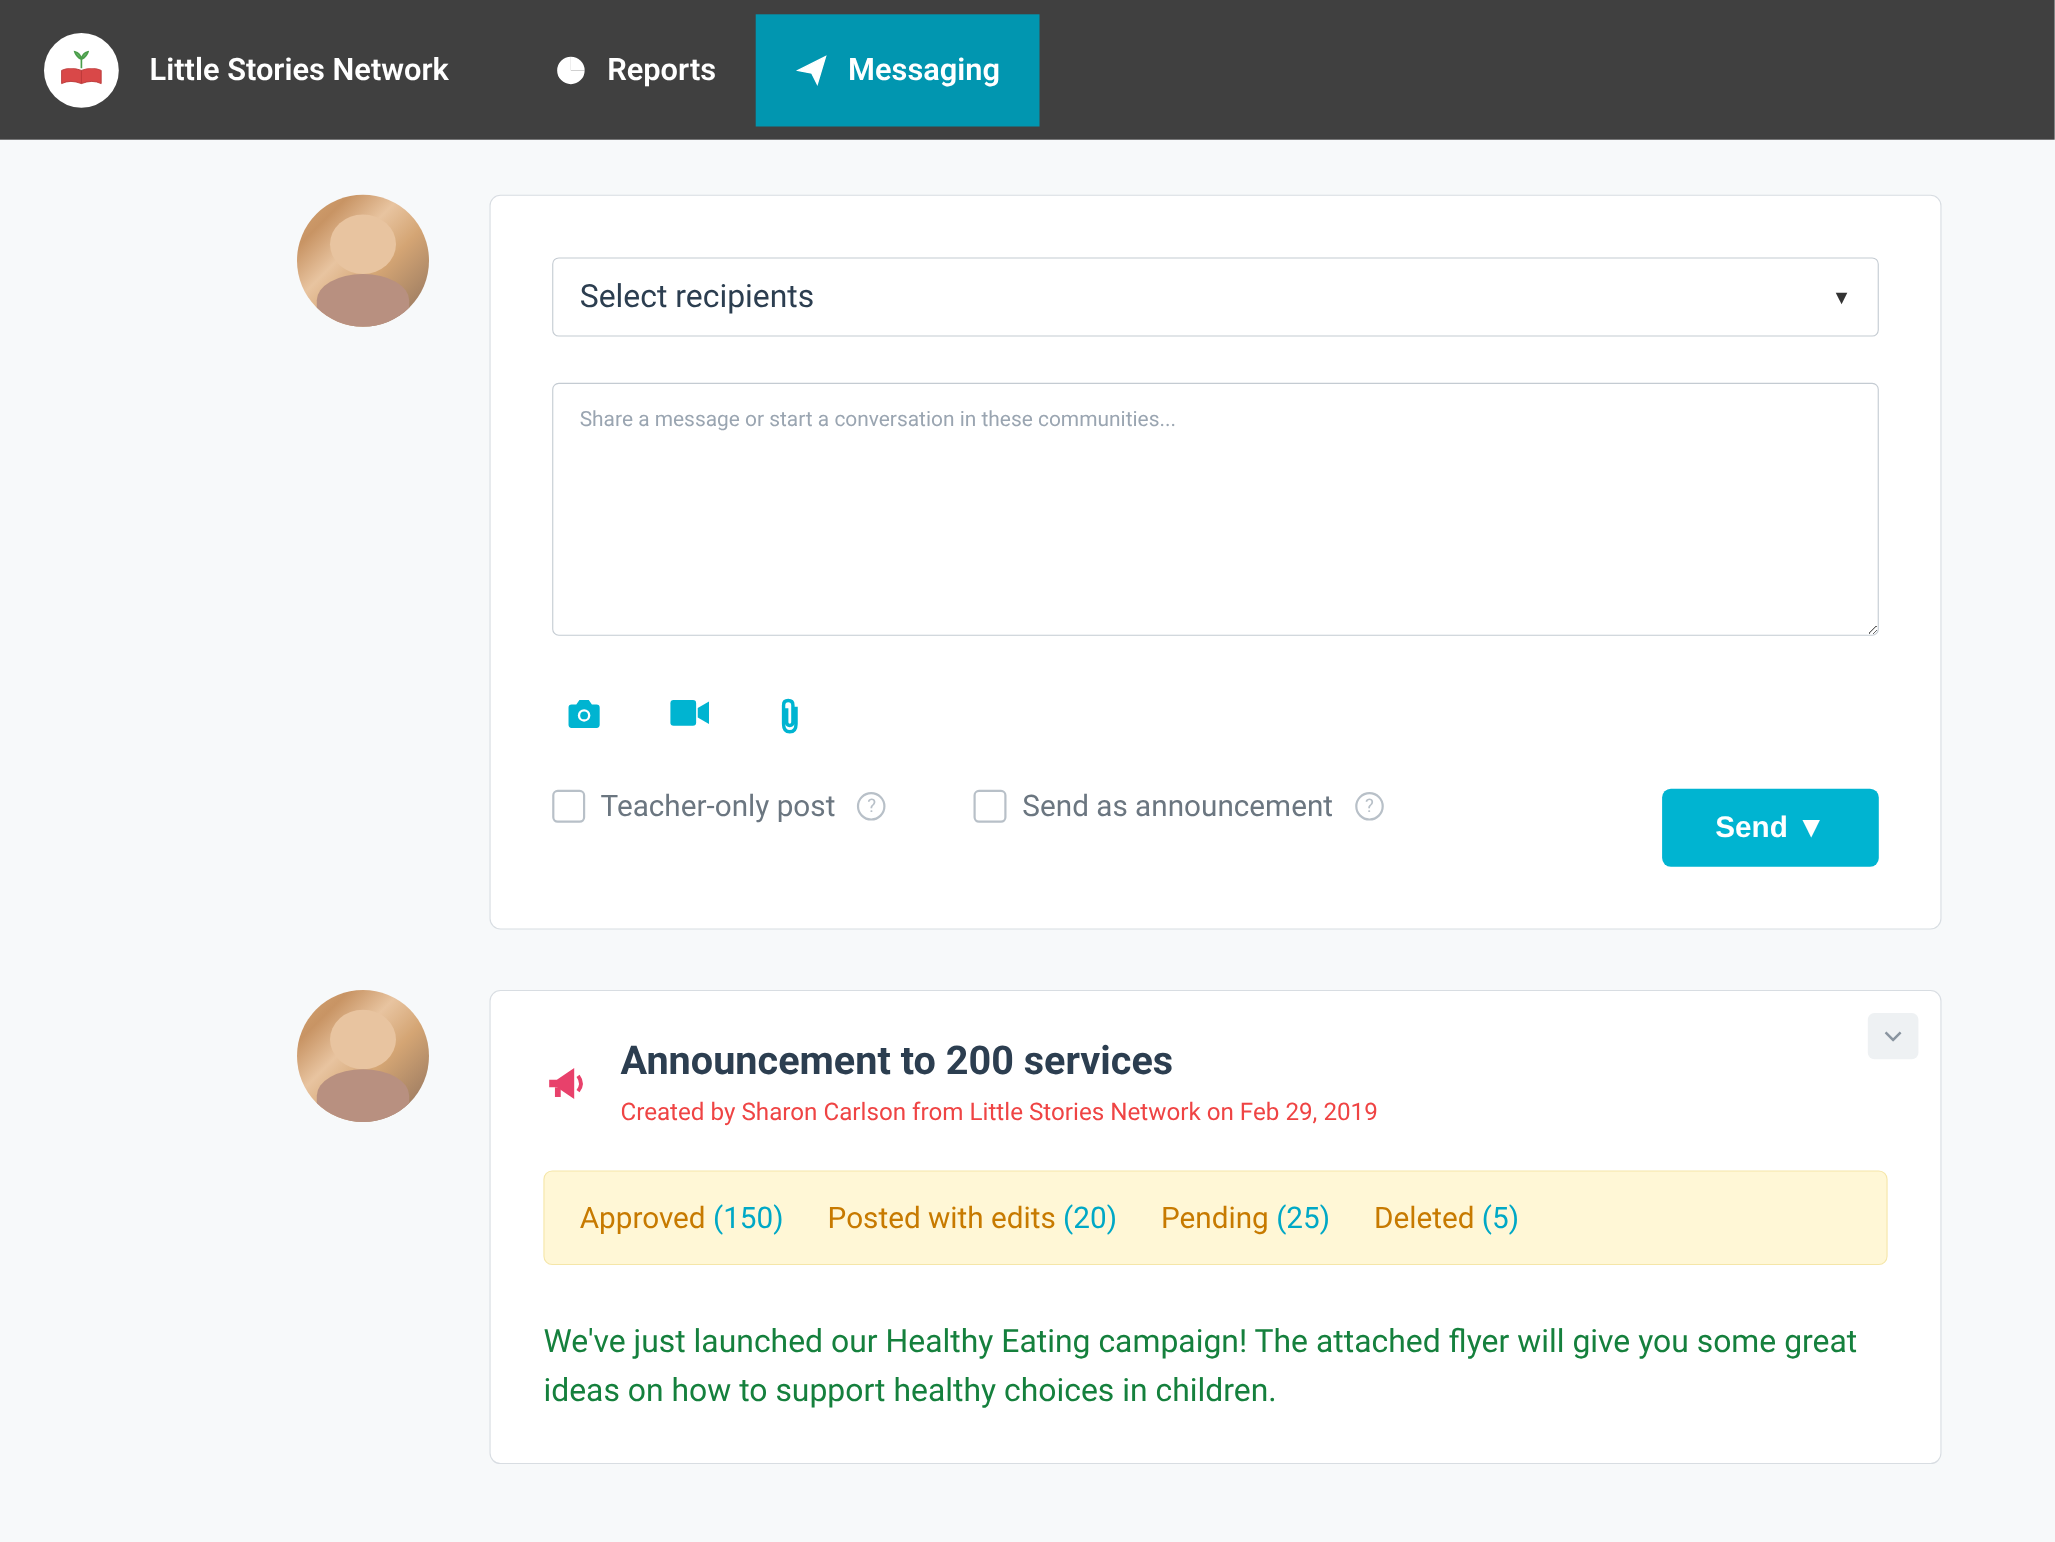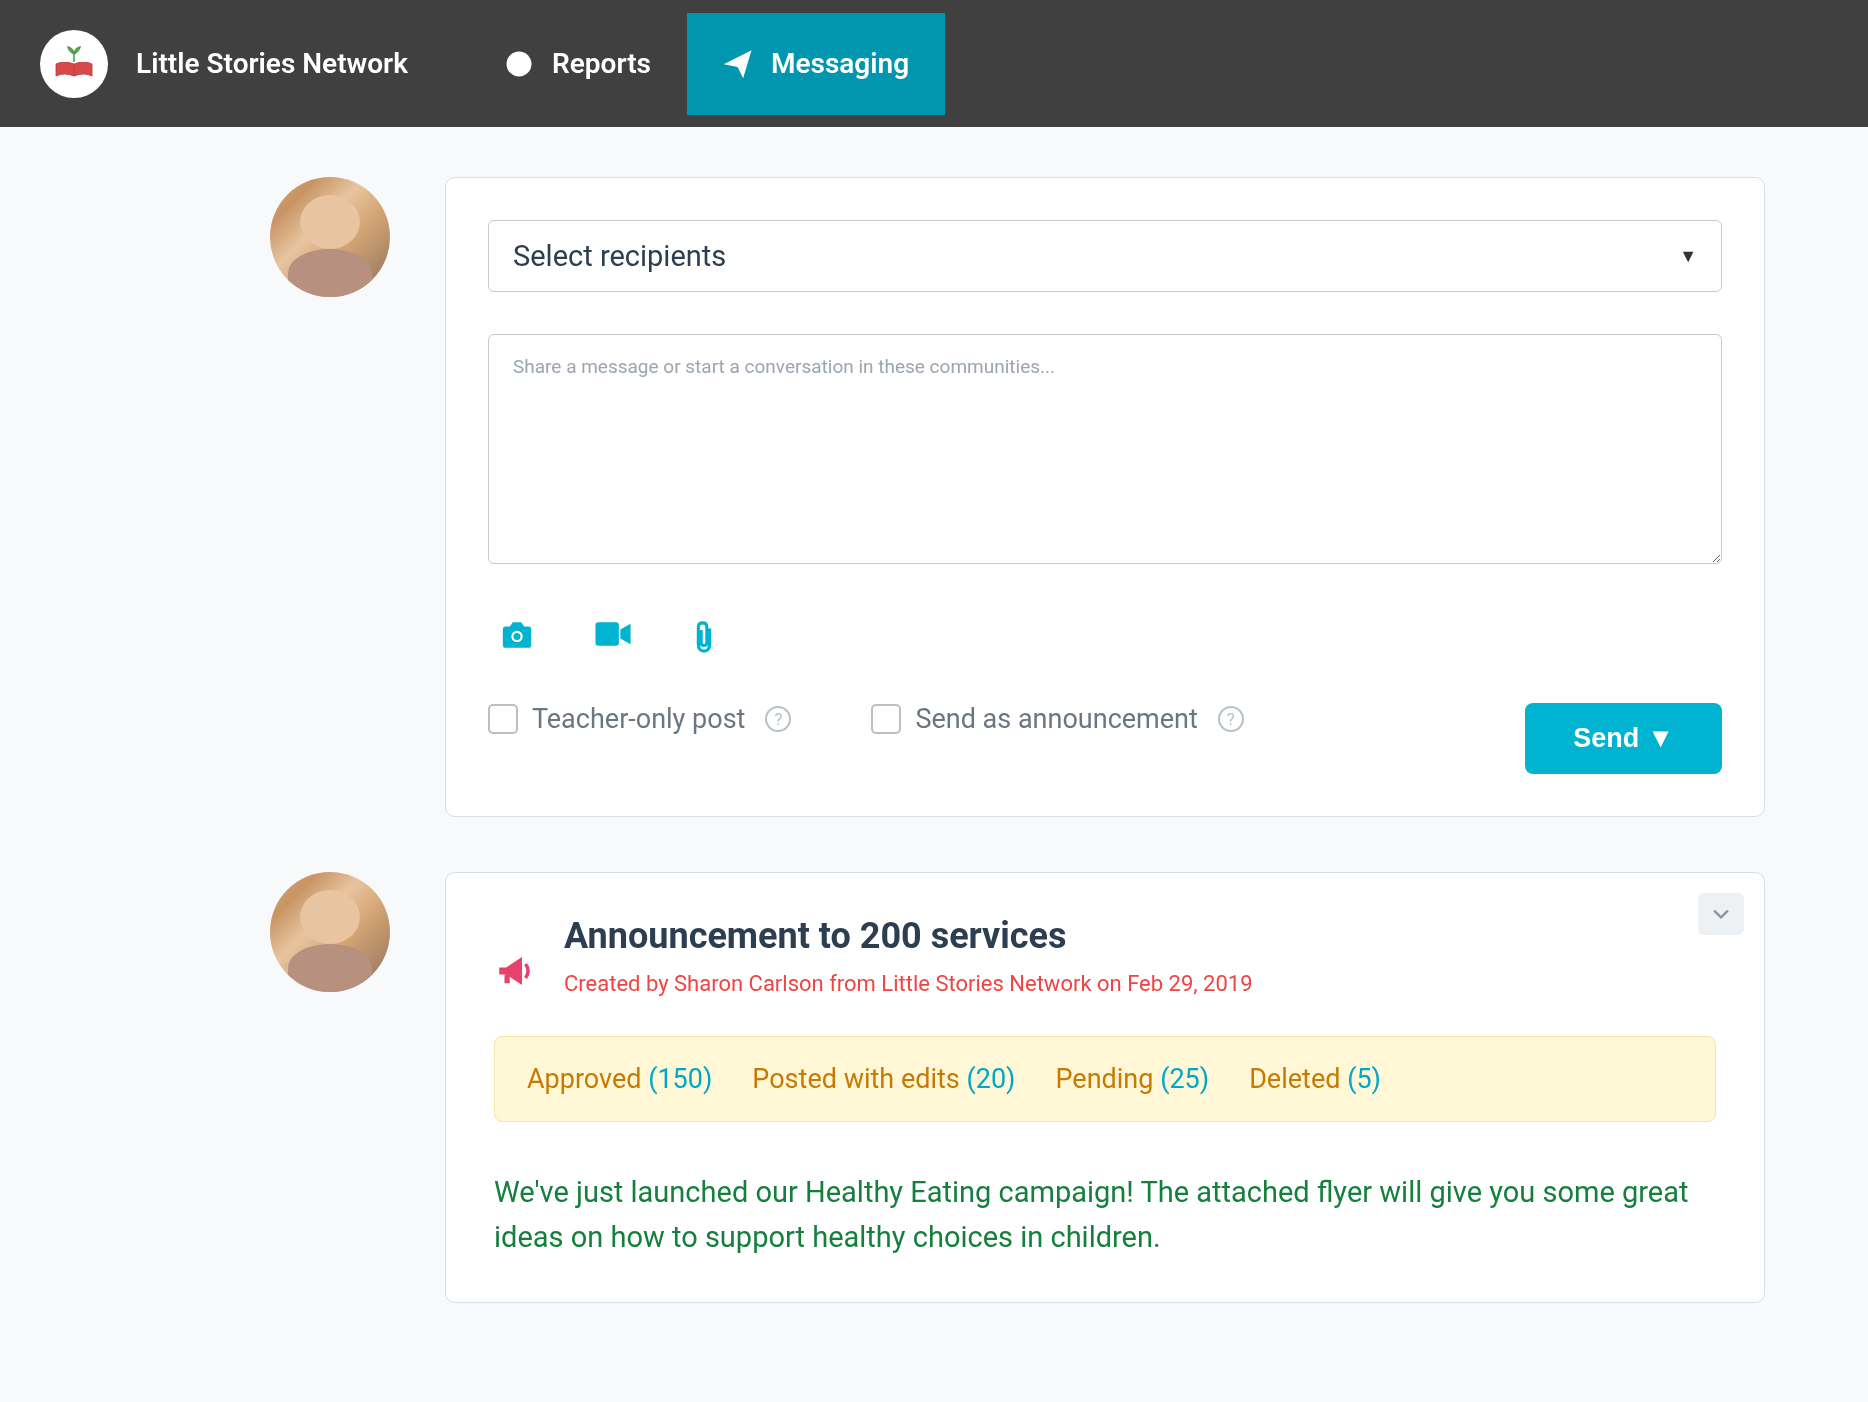--- a/index.html
+++ b/index.html
@@ -98,21 +98,21 @@
       border-radius: 50% 50% 0 0;
     }
     .card {
       flex: 1;
       background: white;
       border: 1px solid #d8dde2;
       border-radius: 10px;
       max-width: 1320px;
     }
     .compose-card {
-      padding: 42px;
+      padding: 56px;
     }
     .recipients-dropdown {
       width: 100%;
       padding: 18px 24px;
       border: 1px solid #c4cbd2;
       border-radius: 6px;
       font-size: 29px;
       color: #2c3e50;
       background: white;
       display: flex;
@@ -211,21 +211,21 @@
       height: 42px;
       background: #eef1f3;
       border-radius: 6px;
       display: flex;
       align-items: center;
       justify-content: center;
       cursor: pointer;
     }
     .post-header {
       display: flex;
-      align-items: flex-end;
+      align-items: center;
       gap: 28px;
       margin-bottom: 40px;
     }
     .megaphone-icon {
       color: #e8416b;
       flex-shrink: 0;
       margin-top: 6px;
     }
     .post-title {
       font-size: 36px;

